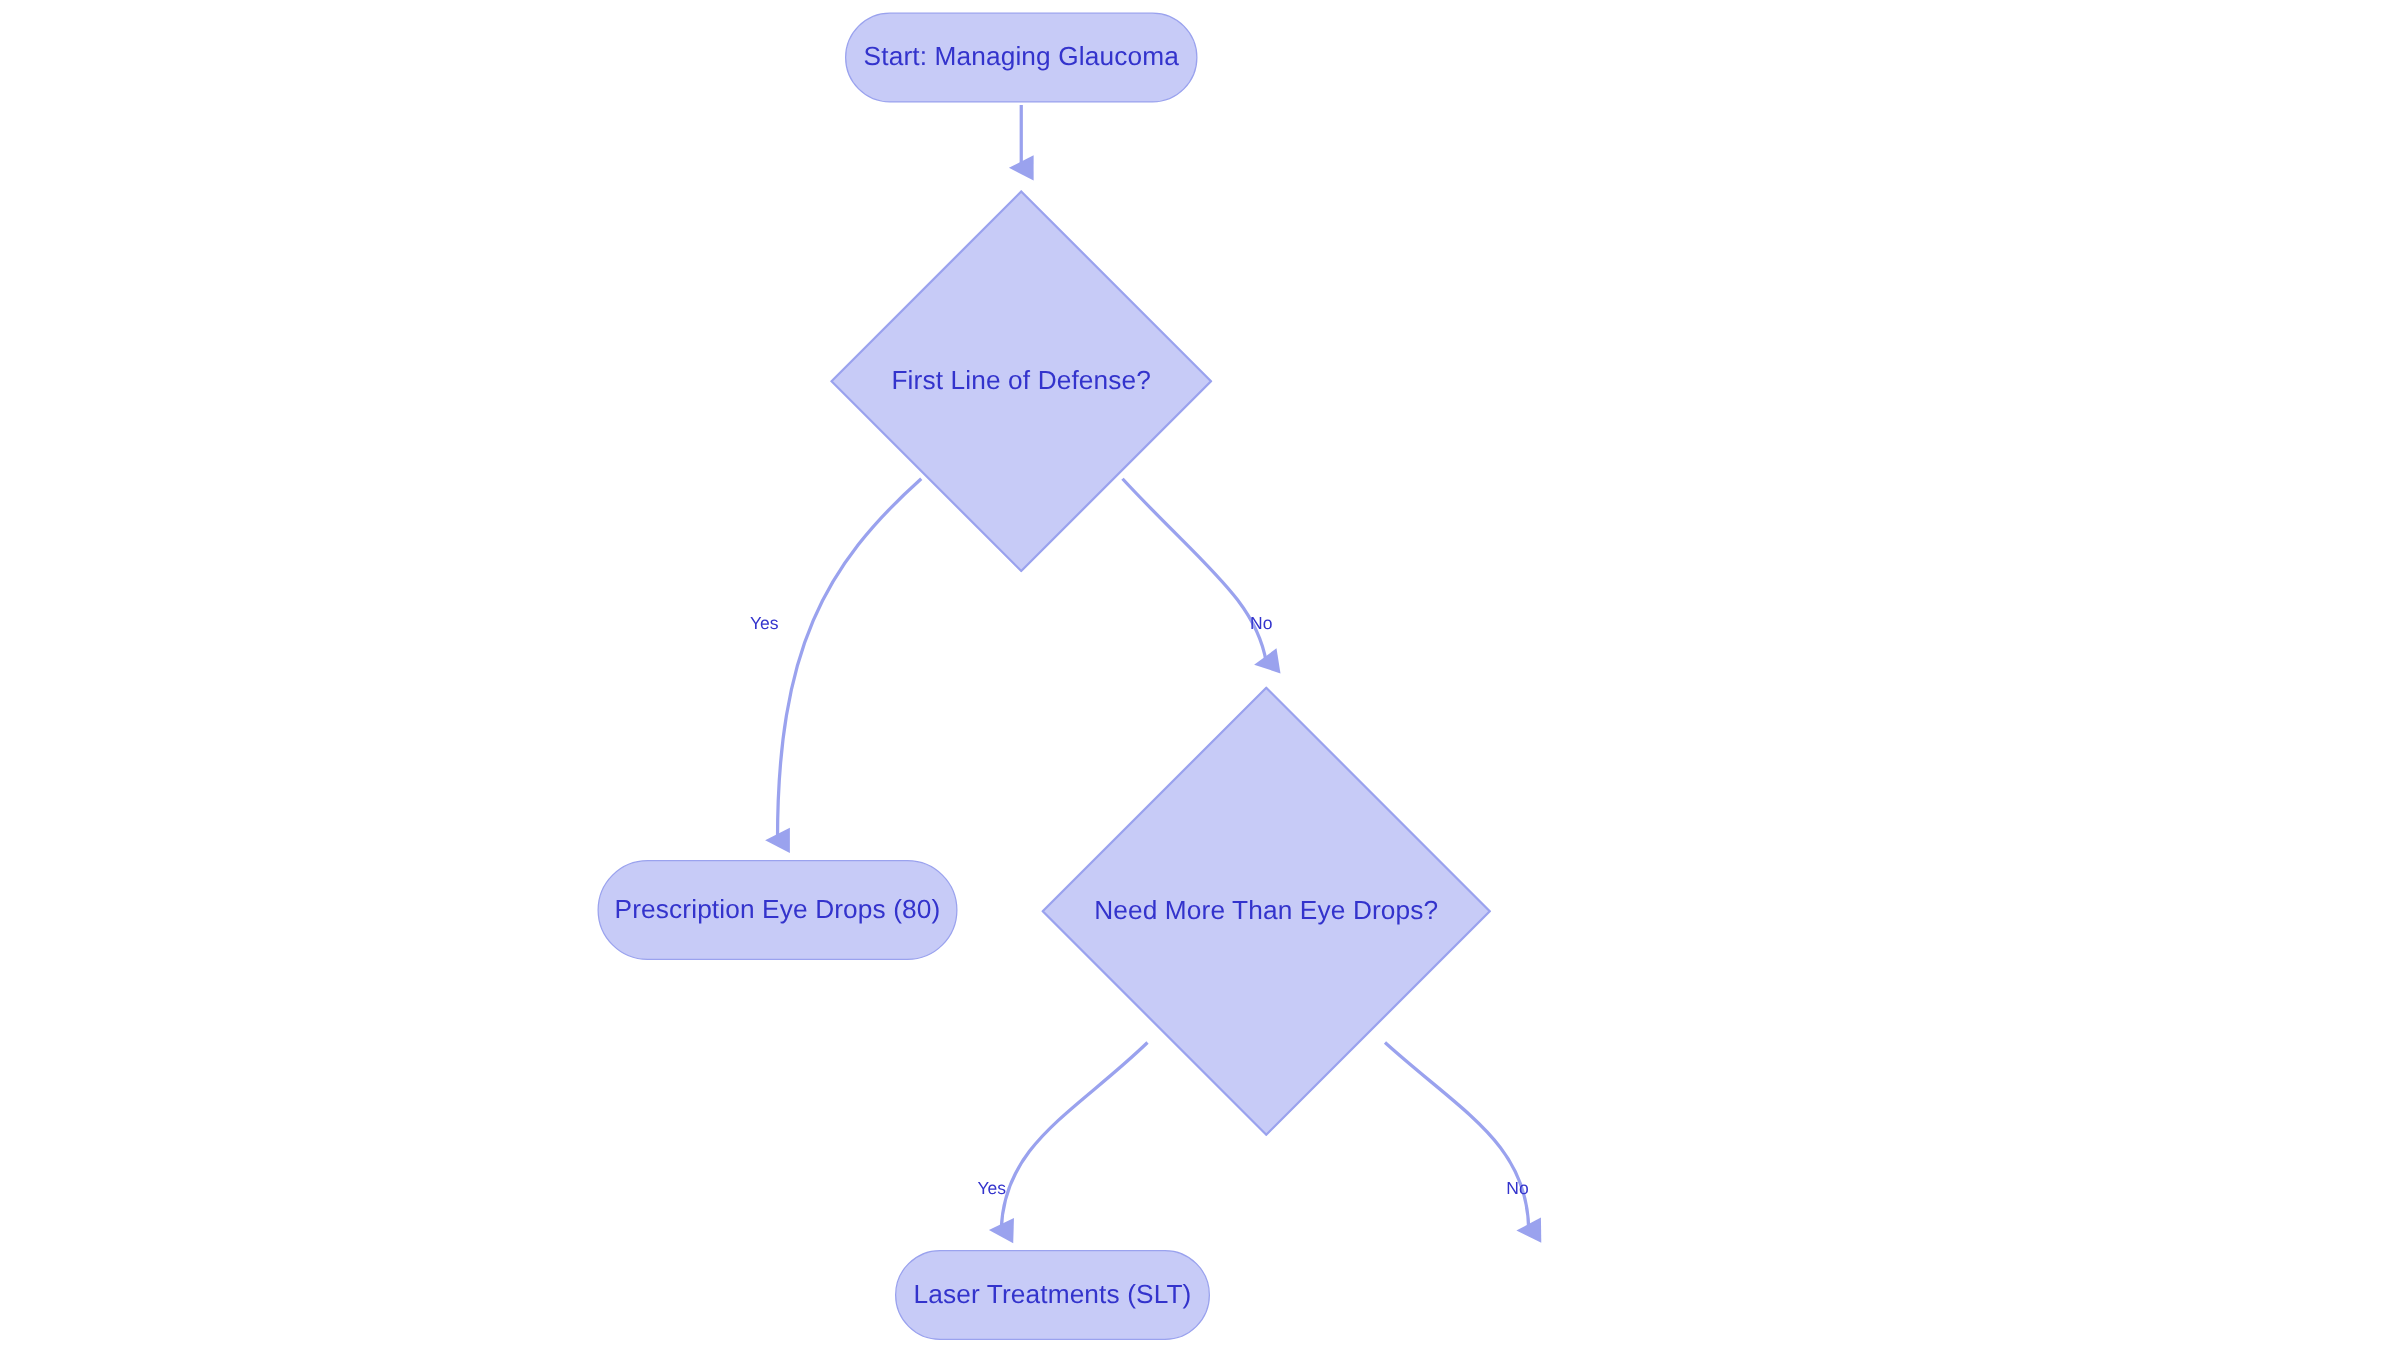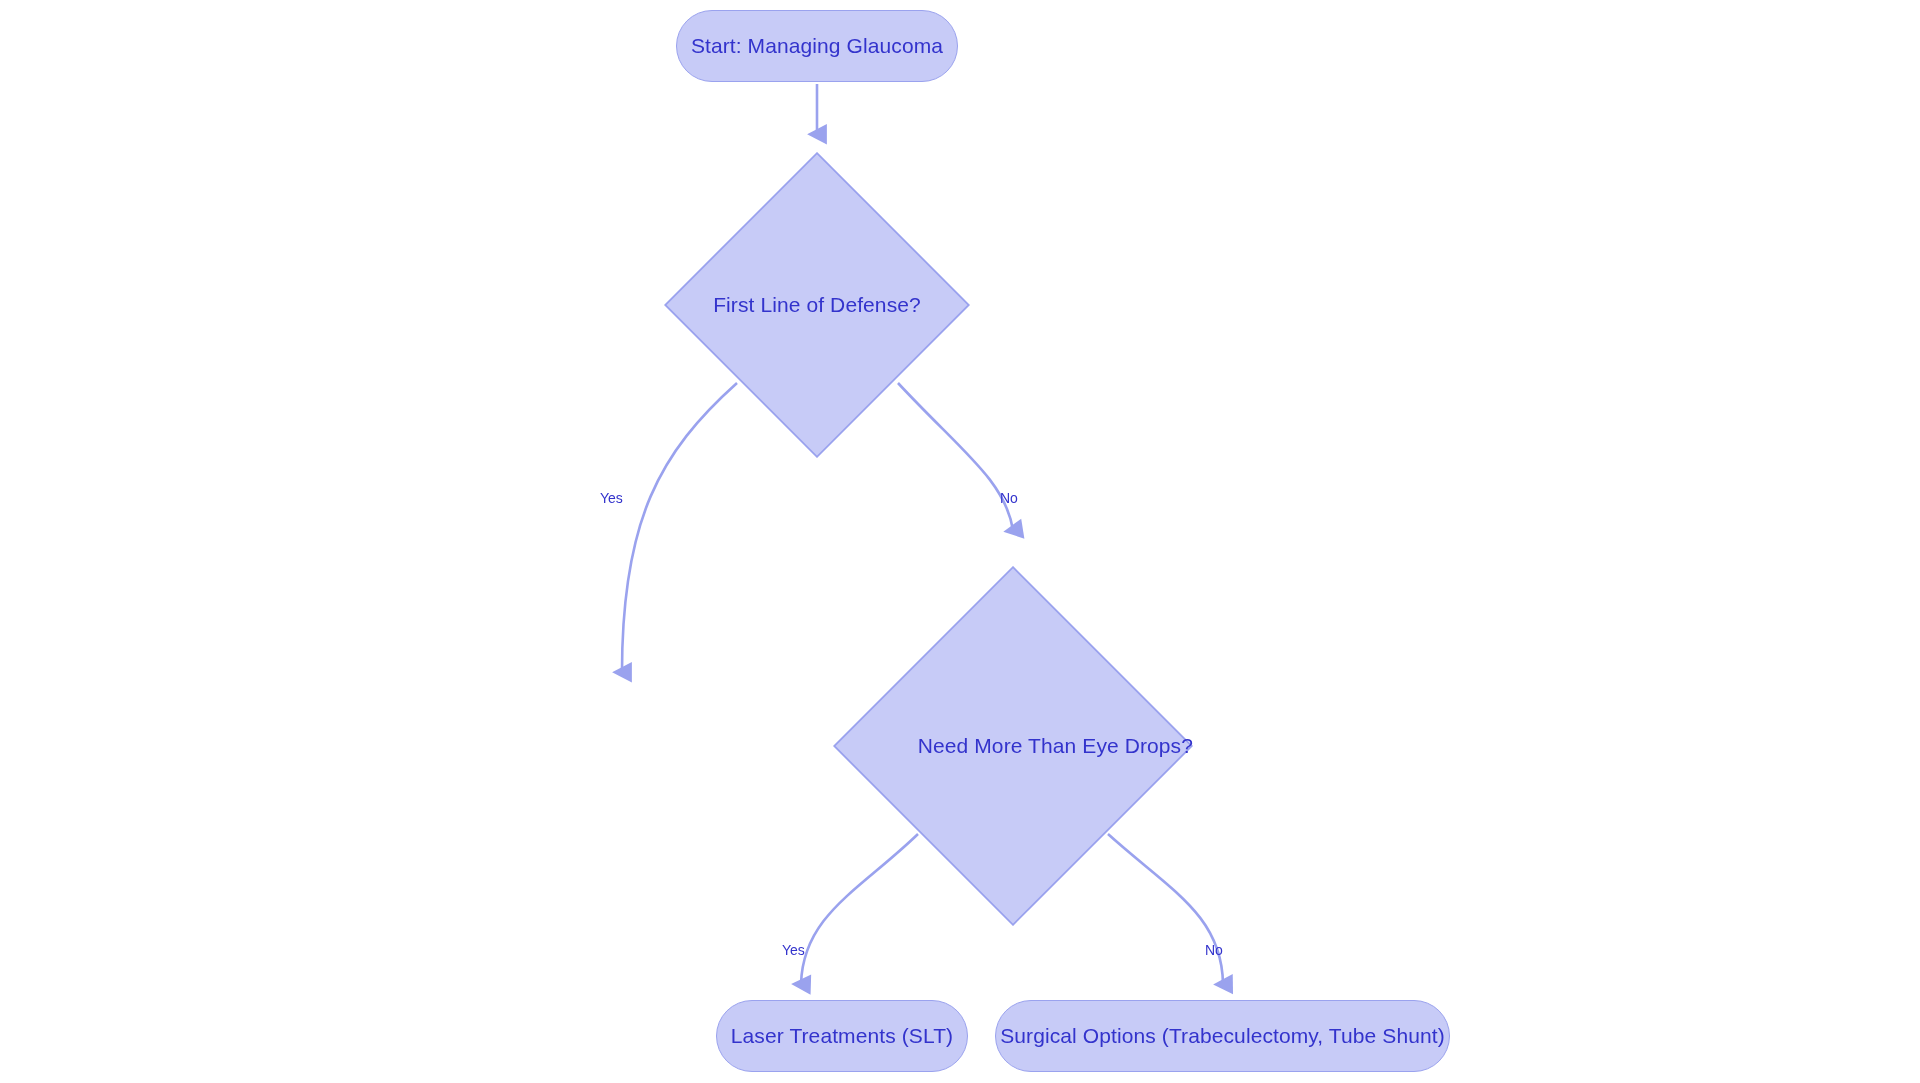--- a/index.html
+++ b/index.html
@@ -109,37 +109,37 @@
   </div>
 
   <div class="edge-label" style="left:600px; top:490px;">
     <span>Yes</span>
   </div>
 
   <div class="edge-label" style="left:1000px; top:490px;">
     <span>No</span>
   </div>
 
+  <div class="node node-terminal" style="left:478px; top:688px; width:288px; height:80px;">
+    <span>Prescription Eye Drops (80)</span>
+  </div>
 
-  <div class="node node-decision" style="left:833px; top:566px; width:360px; height:360px;justify-content:flex-end;">
+  <div class="node node-decision" style="left:833px; top:549px; width:360px; height:360px;">
     <svg class="diamond-shape" viewBox="0 0 360 360" preserveAspectRatio="none">
       <polygon points="180,1.2 358.8,180 180,358.8 1.2,180" fill="#c7cbf7" stroke="#9aa2ee" stroke-width="1.8"></polygon>
     </svg>
     <span class="diamond-label">Need More Than Eye Drops?</span>
   </div>
 
   <div class="edge-label" style="left:782px; top:942px;">
     <span>Yes</span>
   </div>
 
   <div class="edge-label" style="left:1205px; top:942px;">
     <span>No</span>
   </div>
 
   <div class="node node-terminal" style="left:716px; top:1000px; width:252px; height:72px;">
     <span>Laser Treatments (SLT)</span>
   </div>
 
-  <div class="node node-terminal" style="left:995px; top:1000px; width:455px; height:72px;">
-    <span>Surgical Options (Trabeculectomy, Tube Shunt)</span>
-  </div>
 
 </div>
 
 </body></html>

